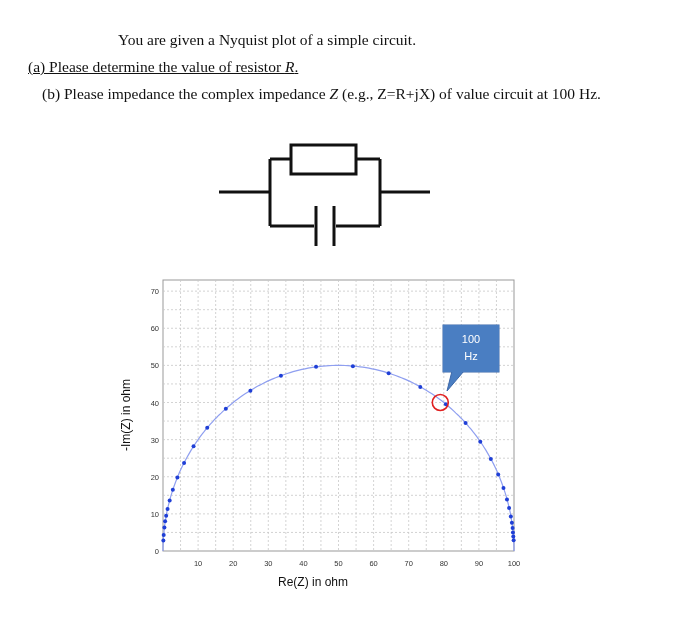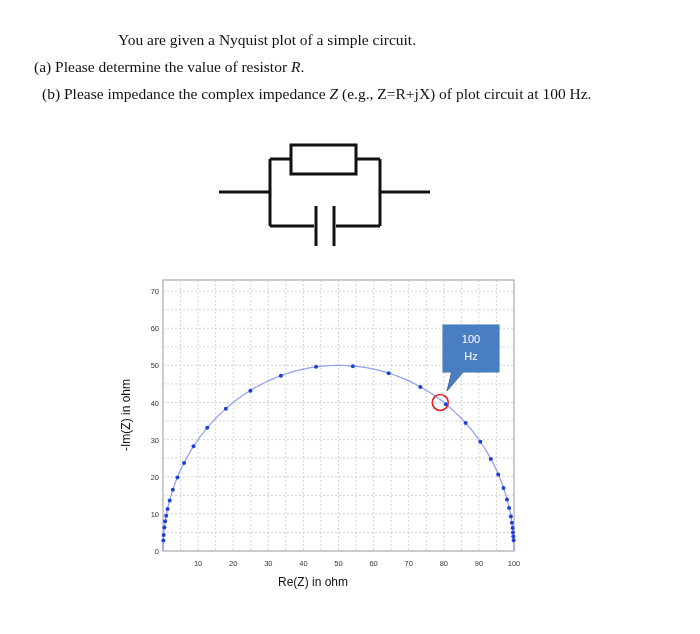--- a/index.html
+++ b/index.html
@@ -8,22 +8,22 @@
   .circuit { position:absolute; left:0; top:0; }
   .plot { position:absolute; left:0; top:0; }
   .tick { font-family:"Liberation Sans", sans-serif; font-size:7.5px; fill:#333; }
   .axlbl { font-family:"Liberation Sans", sans-serif; font-size:12px; fill:#111; }
   .call { font-family:"Liberation Sans", sans-serif; font-size:11px; fill:#fff; }
 </style>
 </head>
 <body>
 
 <div class="q" style="left:118px; top:31px;text-align:right;">You are given a Nyquist plot of a simple circuit.</div>
-<div class="q" style="left:34px; top:58px;"><span>(a) Please determine the value of resistor </span><i>R</i><span>.</span></div>
-<div class="q" style="left:42px; top:85px;"><span>(b) Please impedance the complex impedance </span><i>Z</i><span> (e.g., Z=R+jX) of plot circuit at 100 Hz.</span></div>
+<div class="q" style="left:28px; top:58px;text-decoration:underline;"><span>(a) Please determine the value of resistor </span><i>R</i><span>.</span></div>
+<div class="q" style="left:42px; top:85px;"><span>(b) Please impedance the complex impedance </span><i>Z</i><span> (e.g., Z=R+jX) of value circuit at 100 Hz.</span></div>
 
 <svg class="circuit" width="700" height="270">
   <g stroke="#111" stroke-width="3" fill="none">
     <line x1="219" y1="192" x2="270" y2="192"></line>
     <line x1="270" y1="159" x2="270" y2="226"></line>
     <line x1="270" y1="159" x2="291" y2="159"></line>
     <rect x="291" y="145" width="65" height="29"></rect>
     <line x1="356" y1="159" x2="380" y2="159"></line>
     <line x1="380" y1="159" x2="380" y2="226"></line>
     <line x1="380" y1="192" x2="430" y2="192"></line>

